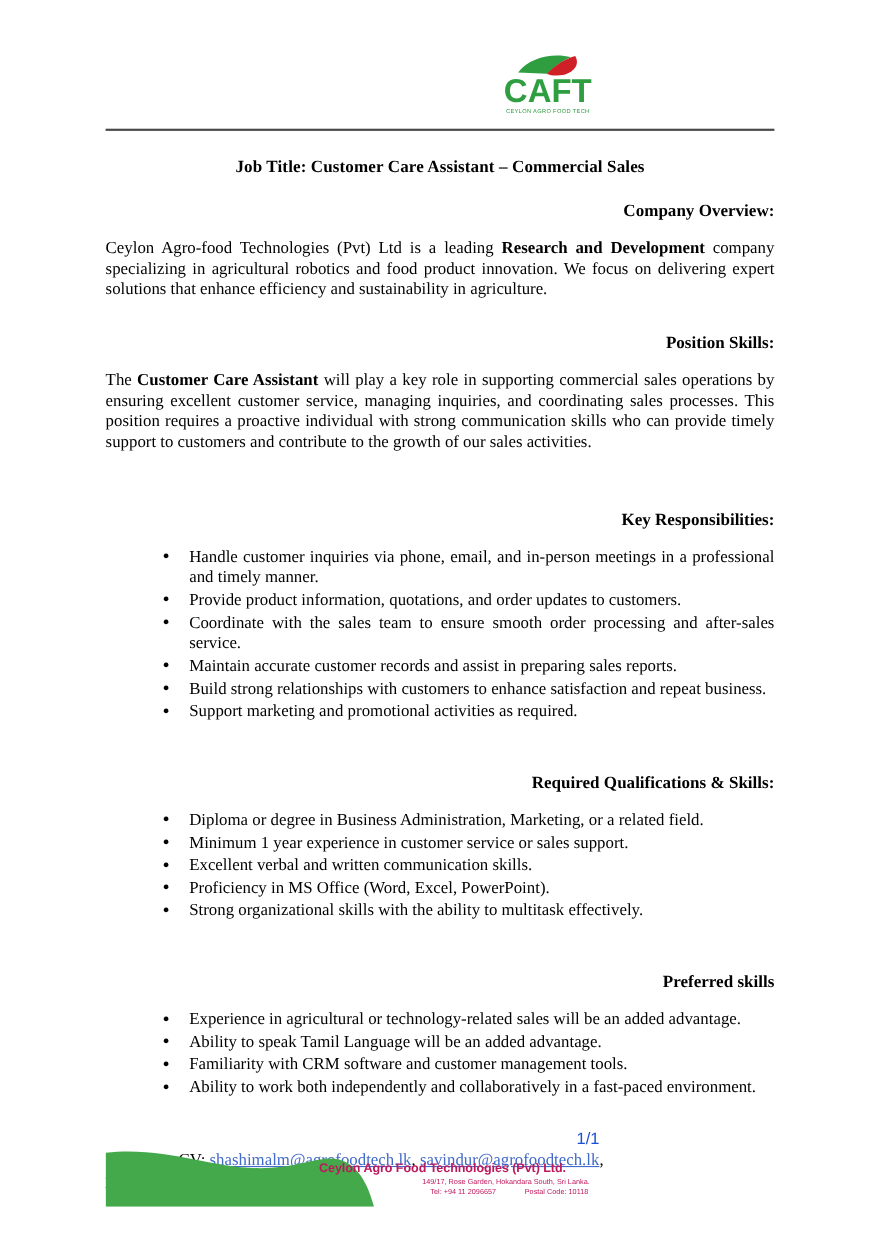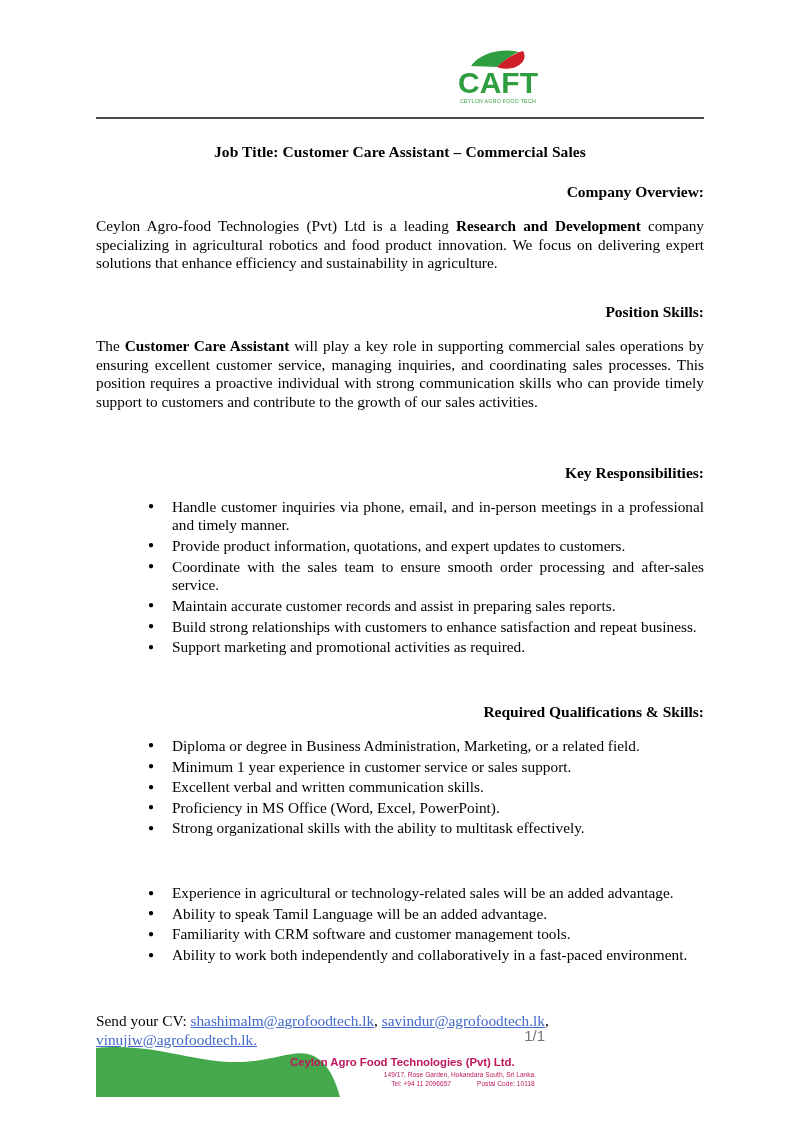--- a/index.html
+++ b/index.html
@@ -121,21 +121,21 @@
   }
   .cv-sep { color: #000; }
 
   
   .page-number {
     position: absolute;
     top: 1027px;
     right: 96px;
     font-family: "Liberation Sans", sans-serif;
     font-size: 15px;
-    color: #737373;
+    color: #1d4ed8;
   }
 
   .footer {
     position: absolute;
     left: 0;
     bottom: 0;
     width: 800px;
     height: 110px;
   }
   .footer-wave {
@@ -204,40 +204,41 @@
     <div class="gap-30"></div>
 
     <div class="section-heading">Position Skills:</div>
     <p class="para"><span>The </span><b>Customer Care Assistant</b><span> will play a key role in supporting commercial sales operations by ensuring excellent customer service, managing inquiries, and coordinating sales processes. This position requires a proactive individual with strong communication skills who can provide timely support to customers and contribute to the growth of our sales activities.</span></p>
 
     <div class="gap-52"></div>
 
     <div class="section-heading indented-heading">Key Responsibilities:</div>
     <ul class="bullets">
       <li>Handle customer inquiries via phone, email, and in-person meetings in a professional and timely manner.</li>
-      <li>Provide product information, quotations, and expert updates to customers.</li>
+      <li>Provide product information, quotations, and order updates to customers.</li>
       <li>Coordinate with the sales team to ensure smooth order processing and after-sales service.</li>
       <li>Maintain accurate customer records and assist in preparing sales reports.</li>
       <li>Build strong relationships with customers to enhance satisfaction and repeat business.</li>
       <li>Support marketing and promotional activities as required.</li>
     </ul>
 
     <div class="gap-46"></div>
 
     <div class="section-heading indented-heading">Required Qualifications &amp; Skills:</div>
     <ul class="bullets">
       <li>Diploma or degree in Business Administration, Marketing, or a related field.</li>
       <li>Minimum 1 year experience in customer service or sales support.</li>
       <li>Excellent verbal and written communication skills.</li>
       <li>Proficiency in MS Office (Word, Excel, PowerPoint).</li>
       <li>Strong organizational skills with the ability to multitask effectively.</li>
     </ul>
 
     <div class="gap-46"></div>
 
+    <div class="section-heading indented-heading">Preferred skills</div>
     <ul class="bullets">
       <li>Experience in agricultural or technology-related sales will be an added advantage.</li>
       <li>Ability to speak Tamil Language will be an added advantage.</li>
       <li>Familiarity with CRM software and customer management tools.</li>
       <li>Ability to work both independently and collaboratively in a fast-paced environment.</li>
     </ul>
 
     <div class="gap-46"></div>
 
     <div class="cv-line"><span>Send your CV: </span><a href="#">shashimalm@agrofoodtech.lk</a><span class="cv-sep">, </span><a href="#">savindur@agrofoodtech.lk</a><span class="cv-sep">, </span><a href="#">vinujiw@agrofoodtech.lk</a><a href="#" class="cv-sep">.</a></div>

